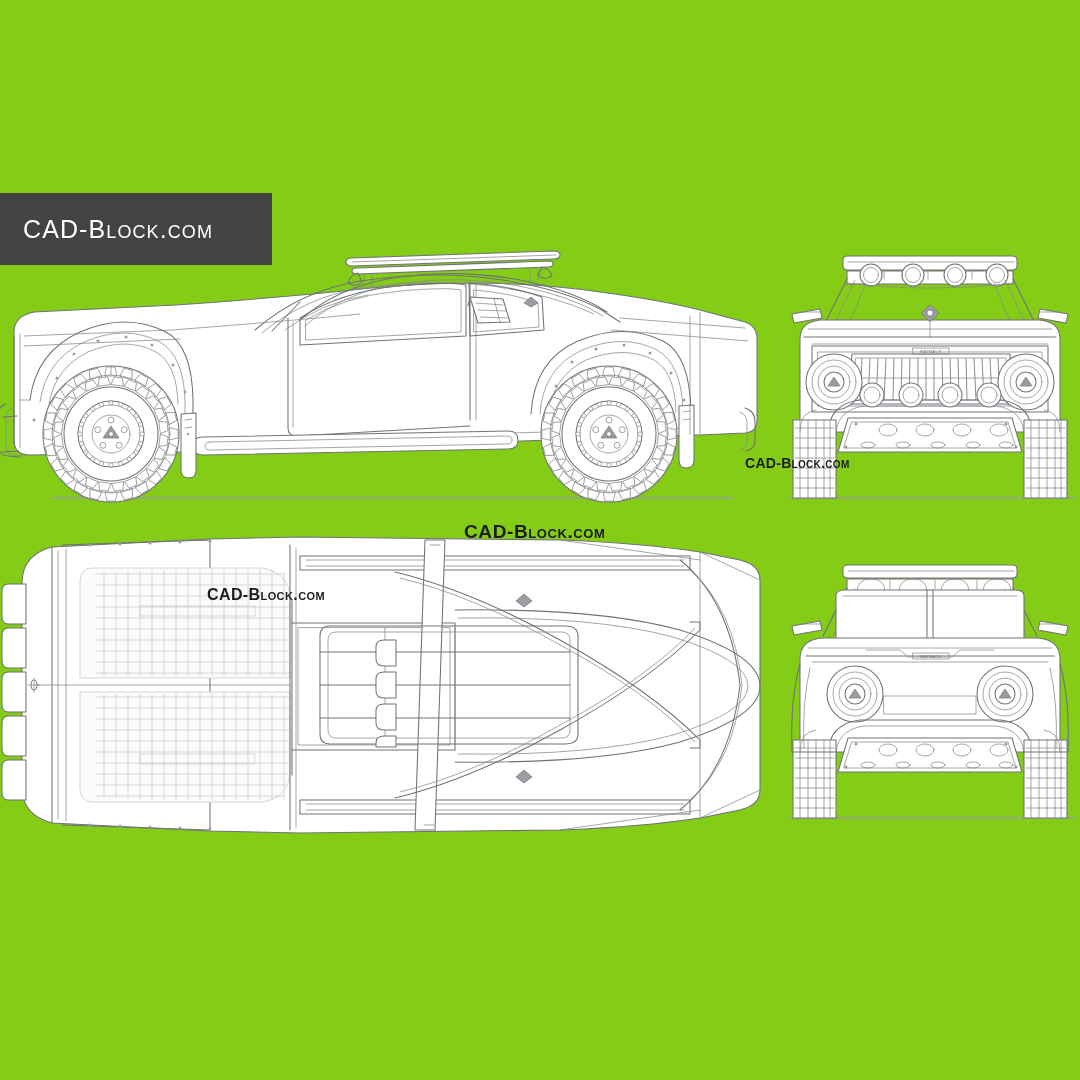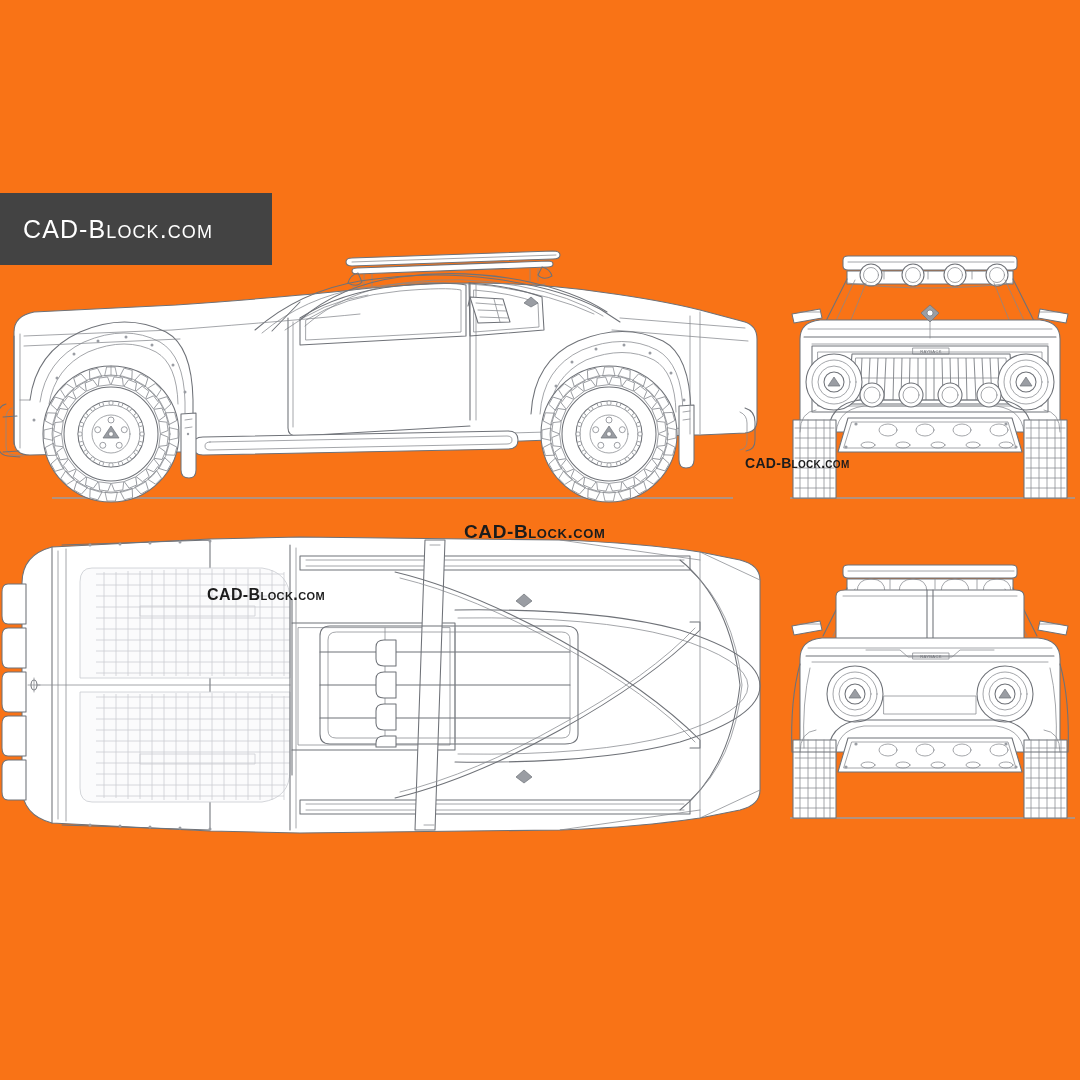--- a/index.html
+++ b/index.html
@@ -1,19 +1,19 @@
 <!DOCTYPE html>
 <html><head>
 <meta charset="utf-8">
 <title>CAD Block Drawing</title>
 <style>
   html,body{margin:0;padding:0;background:#ffffff;}
   body{width:1080px;height:1080px;overflow:hidden;
        font-family:"Liberation Sans", sans-serif;}
-  #stage{position:relative;width:1080px;height:1080px;background:#f97316;}
+  #stage{position:relative;width:1080px;height:1080px;background:#84cc16;}
 
   
   #logo-banner{position:absolute;left:0;top:193px;width:272px;height:72px;
      background:#434343;display:flex;align-items:center;}
   #logo-banner .logo-text{
      color:#ffffff;font-size:25px;letter-spacing:1.1px;
      font-variant:small-caps;padding-left:23px;white-space:nowrap;
      font-family:"Liberation Sans", sans-serif;}
 
   

